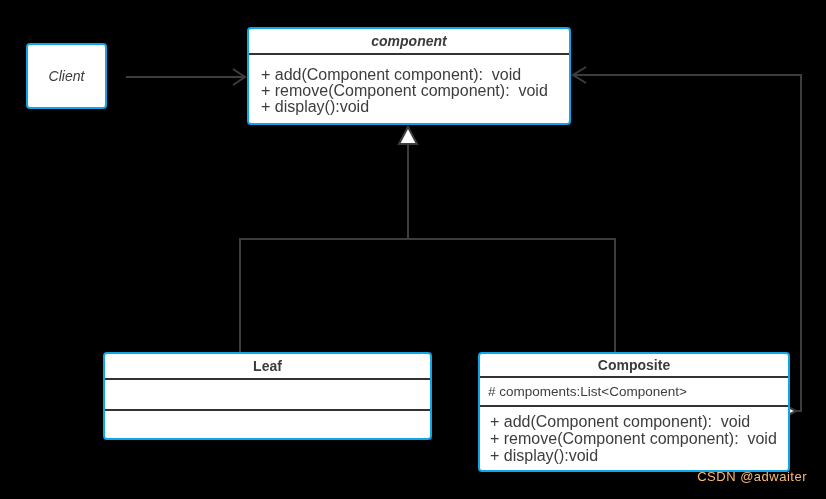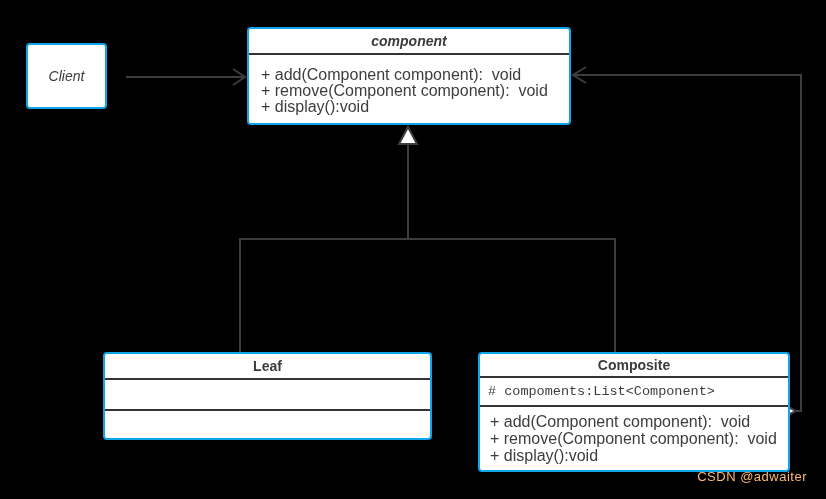--- a/index.html
+++ b/index.html
@@ -67,21 +67,20 @@
   .composite-box { left: 458px; top: 352px; width: 312px; height: 120px; margin-left: 20px; }
   .composite-box .box-title { height: 22px; }
   .composite-attr-row {
     height: 27px;
     border-bottom: 2px solid #333333;
     display: flex; align-items: center;
     padding-left: 8px;
     font-size: 13.5px;
     color: #3d3d3d;
     white-space: pre;
-    font-family: Liberation Mono, monospace;
   }
   .composite-box .methods-compartment {
     padding: 6px 0 0 10px;
     line-height: 17px;
   }
   .watermark {
     position: absolute;
     right: 19px;
     top: 469px;
     font-size: 13px;

